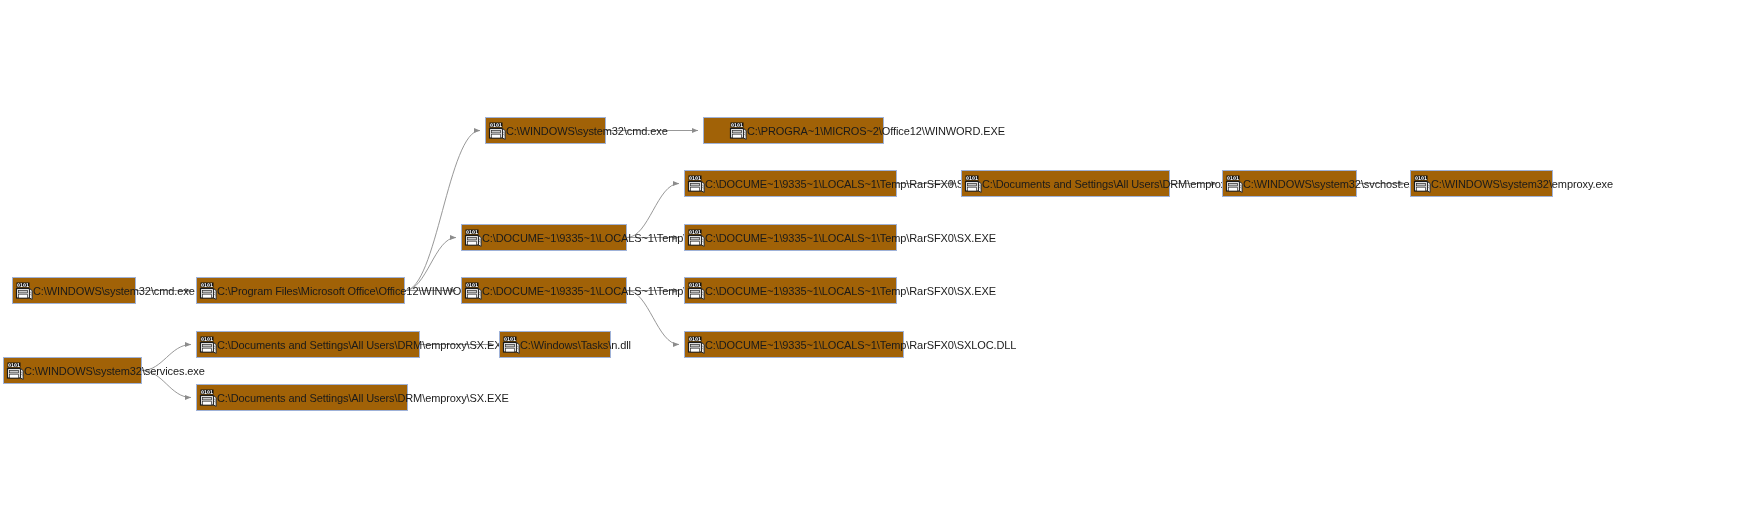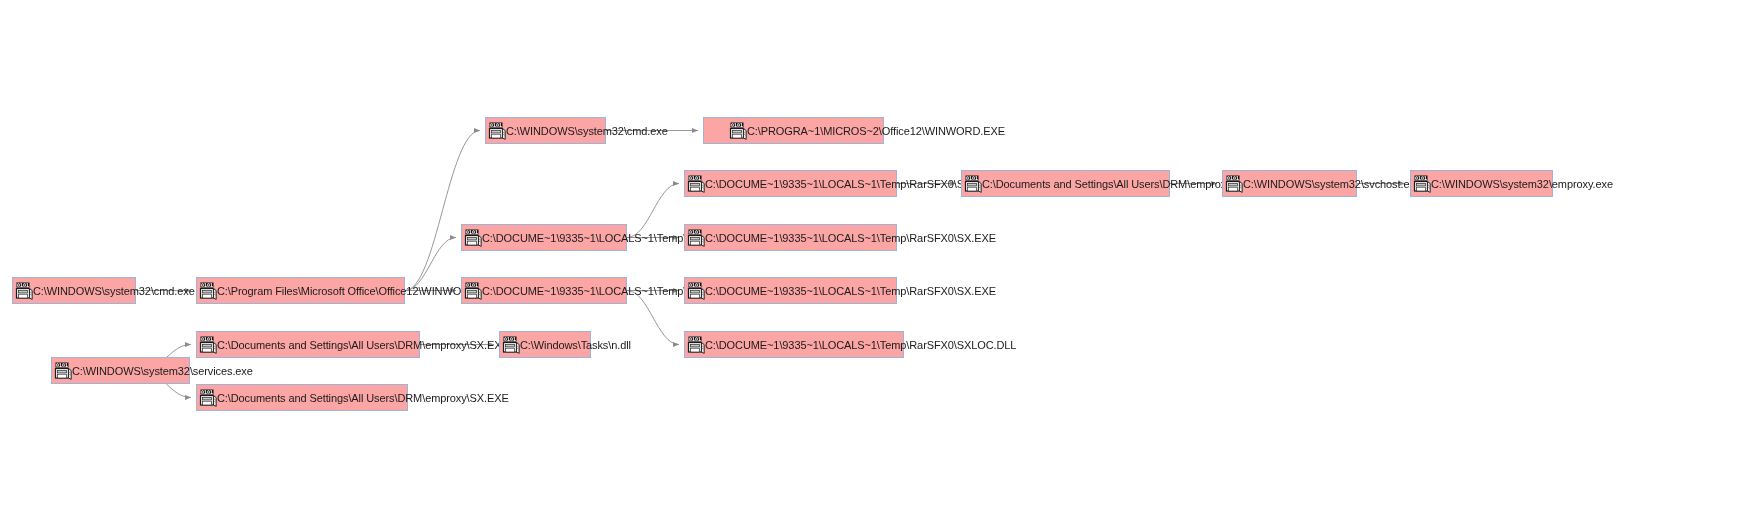--- a/index.html
+++ b/index.html
@@ -24,21 +24,21 @@
   #edge-layer {
     position: absolute;
     left: 0; top: 0;
     width: 1762px;
     height: 525px;
     pointer-events: none;
   }
   .node {
     position: absolute;
     box-sizing: border-box;
-    background: #fca5a5;
+    background: #a16207;
     border: 1px solid #9fb2d8;
     height: 27px;
     display: flex;
     align-items: center;
     padding-left: 2px;
     white-space: nowrap;
     overflow: visible;
   }
   .node-icon {
     position: relative;
@@ -88,21 +88,21 @@
             <rect x="1.5" y="1.5" width="13" height="5" fill="#121212"></rect>
             <text x="8" y="6" font-family="DejaVu Sans Mono, monospace" font-size="5" font-weight="bold" fill="#ffffff" text-anchor="middle">0101</text>
             <rect x="1.5" y="7.5" width="13" height="9.5" fill="#f7f7f7" stroke="#1a1a1a" stroke-width="1.2"></rect>
             <rect x="3.5" y="9.5" width="9" height="2.4" fill="#c9c9c9" stroke="#2a2a2a" stroke-width="0.7"></rect>
             <rect x="3.5" y="13.2" width="9" height="3.8" fill="#ffffff" stroke="#2a2a2a" stroke-width="0.7"></rect>
             <path d="M14.5 7.5 L17.2 9.6 L17.2 18.4 L14.5 17.0 Z" fill="#ededed" stroke="#2a2a2a" stroke-width="1"></path>
             <path d="M15.4 11.2 L16.4 11.9 M15.4 13.3 L16.4 14.0" stroke="#2a2a2a" stroke-width="0.7"></path>
           </svg></span>
         <span class="node-label">C:\WINDOWS\system32\cmd.exe</span>
       </div>
-      <div class="node" style="left: 3px; top: 357px; width: 139px; margin-left: 48px;">
+      <div class="node" style="left: 3px; top: 357px; width: 139px;">
         <span class="node-icon"><svg width="19" height="19" viewBox="0 0 19 19" xmlns="http://www.w3.org/2000/svg">
             <rect x="1.5" y="1.5" width="13" height="5" fill="#121212"></rect>
             <text x="8" y="6" font-family="DejaVu Sans Mono, monospace" font-size="5" font-weight="bold" fill="#ffffff" text-anchor="middle">0101</text>
             <rect x="1.5" y="7.5" width="13" height="9.5" fill="#f7f7f7" stroke="#1a1a1a" stroke-width="1.2"></rect>
             <rect x="3.5" y="9.5" width="9" height="2.4" fill="#c9c9c9" stroke="#2a2a2a" stroke-width="0.7"></rect>
             <rect x="3.5" y="13.2" width="9" height="3.8" fill="#ffffff" stroke="#2a2a2a" stroke-width="0.7"></rect>
             <path d="M14.5 7.5 L17.2 9.6 L17.2 18.4 L14.5 17.0 Z" fill="#ededed" stroke="#2a2a2a" stroke-width="1"></path>
             <path d="M15.4 11.2 L16.4 11.9 M15.4 13.3 L16.4 14.0" stroke="#2a2a2a" stroke-width="0.7"></path>
           </svg></span>
         <span class="node-label">C:\WINDOWS\system32\services.exe</span>
@@ -172,21 +172,21 @@
             <rect x="1.5" y="1.5" width="13" height="5" fill="#121212"></rect>
             <text x="8" y="6" font-family="DejaVu Sans Mono, monospace" font-size="5" font-weight="bold" fill="#ffffff" text-anchor="middle">0101</text>
             <rect x="1.5" y="7.5" width="13" height="9.5" fill="#f7f7f7" stroke="#1a1a1a" stroke-width="1.2"></rect>
             <rect x="3.5" y="9.5" width="9" height="2.4" fill="#c9c9c9" stroke="#2a2a2a" stroke-width="0.7"></rect>
             <rect x="3.5" y="13.2" width="9" height="3.8" fill="#ffffff" stroke="#2a2a2a" stroke-width="0.7"></rect>
             <path d="M14.5 7.5 L17.2 9.6 L17.2 18.4 L14.5 17.0 Z" fill="#ededed" stroke="#2a2a2a" stroke-width="1"></path>
             <path d="M15.4 11.2 L16.4 11.9 M15.4 13.3 L16.4 14.0" stroke="#2a2a2a" stroke-width="0.7"></path>
           </svg></span>
         <span class="node-label">C:\DOCUME~1\9335~1\LOCALS~1\Temp\M.T</span>
       </div>
-      <div class="node" style="left: 499px; top: 331px; width: 92px;">
+      <div class="node" style="left: 499px; top: 331px; width: 112px;">
         <span class="node-icon"><svg width="19" height="19" viewBox="0 0 19 19" xmlns="http://www.w3.org/2000/svg">
             <rect x="1.5" y="1.5" width="13" height="5" fill="#121212"></rect>
             <text x="8" y="6" font-family="DejaVu Sans Mono, monospace" font-size="5" font-weight="bold" fill="#ffffff" text-anchor="middle">0101</text>
             <rect x="1.5" y="7.5" width="13" height="9.5" fill="#f7f7f7" stroke="#1a1a1a" stroke-width="1.2"></rect>
             <rect x="3.5" y="9.5" width="9" height="2.4" fill="#c9c9c9" stroke="#2a2a2a" stroke-width="0.7"></rect>
             <rect x="3.5" y="13.2" width="9" height="3.8" fill="#ffffff" stroke="#2a2a2a" stroke-width="0.7"></rect>
             <path d="M14.5 7.5 L17.2 9.6 L17.2 18.4 L14.5 17.0 Z" fill="#ededed" stroke="#2a2a2a" stroke-width="1"></path>
             <path d="M15.4 11.2 L16.4 11.9 M15.4 13.3 L16.4 14.0" stroke="#2a2a2a" stroke-width="0.7"></path>
           </svg></span>
         <span class="node-label">C:\Windows\Tasks\n.dll</span>

